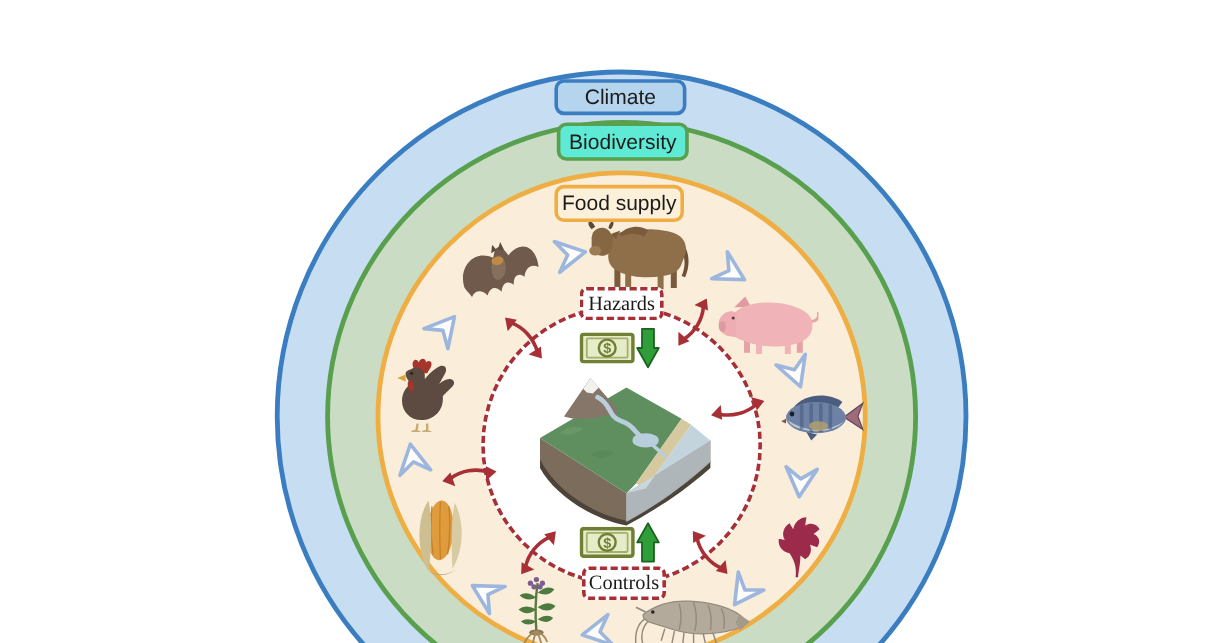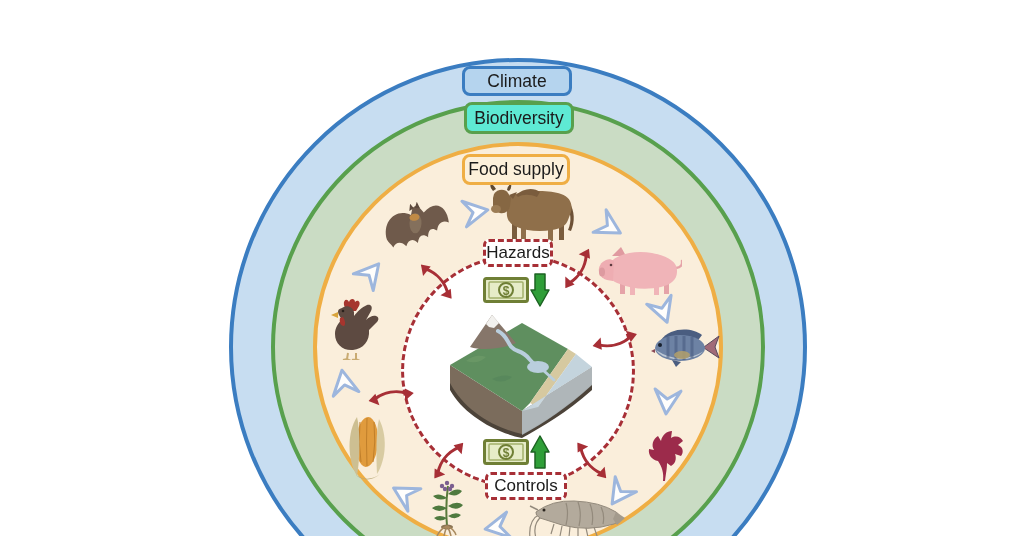--- a/index.html
+++ b/index.html
@@ -10,23 +10,23 @@
   #ring-climate{left:229px;top:58px;width:578px;height:578px;border:4px solid #3b7dc1;background:#c7ddf1;z-index:1;}
   #ring-biodiversity{left:271px;top:100px;width:494px;height:494px;border:4px solid #58a04d;background:#cadcc4;z-index:2;}
   #ring-food{left:313px;top:142px;width:410px;height:410px;border:4px solid #efae44;background:#faeedb;z-index:3;}
   #core-circle{left:401px;top:254px;width:234px;height:234px;border:3px dashed #a72f36;background:#ffffff;z-index:4;}
   .ring-label{z-index:8;display:flex;align-items:center;justify-content:center;
     border-radius:8px;font-size:17.5px;color:#1b1b1b;box-sizing:border-box;}
   #label-climate{left:462px;top:66px;width:110px;height:30px;background:#b5d4ee;border:3px solid #3b7dc1;}
   #label-biodiversity{left:464px;top:102px;width:110px;height:32px;background:#5eead4;border:3px solid #58a04d;}
   #label-food{left:462px;top:154px;width:108px;height:31px;background:#fcf0da;border:3px solid #efae44;}
   .core-label{z-index:9;display:flex;align-items:center;justify-content:center;background:#fff;
-    border:3px dashed #a72f36;border-radius:6px;font-size:17px;color:#1b1b1b;box-sizing:border-box;}
+    border:3px dashed #a72f36;border-radius:6px;font-size:17px;color:#1b1b1b;box-sizing:border-box;font-family:Liberation Serif, serif;}
   #hazards-box{left:483px;top:239px;width:70px;height:28px;}
-  #controls-box{left:485px;top:472px;width:82px;height:28px;}
+  #controls-box{left:485px;top:472px;width:70px;height:28px;}
   #page-title{left:177px;top:60px;z-index:9;font-size:47px;font-weight:700;color:#111;letter-spacing:-1px;}
   .icon{z-index:6;}
   .arrowlayer{z-index:7;}
   .toplayer{z-index:8;}
   svg{display:block;}
 </style>
 </head>
 <body>
 
 <div id="stage">

